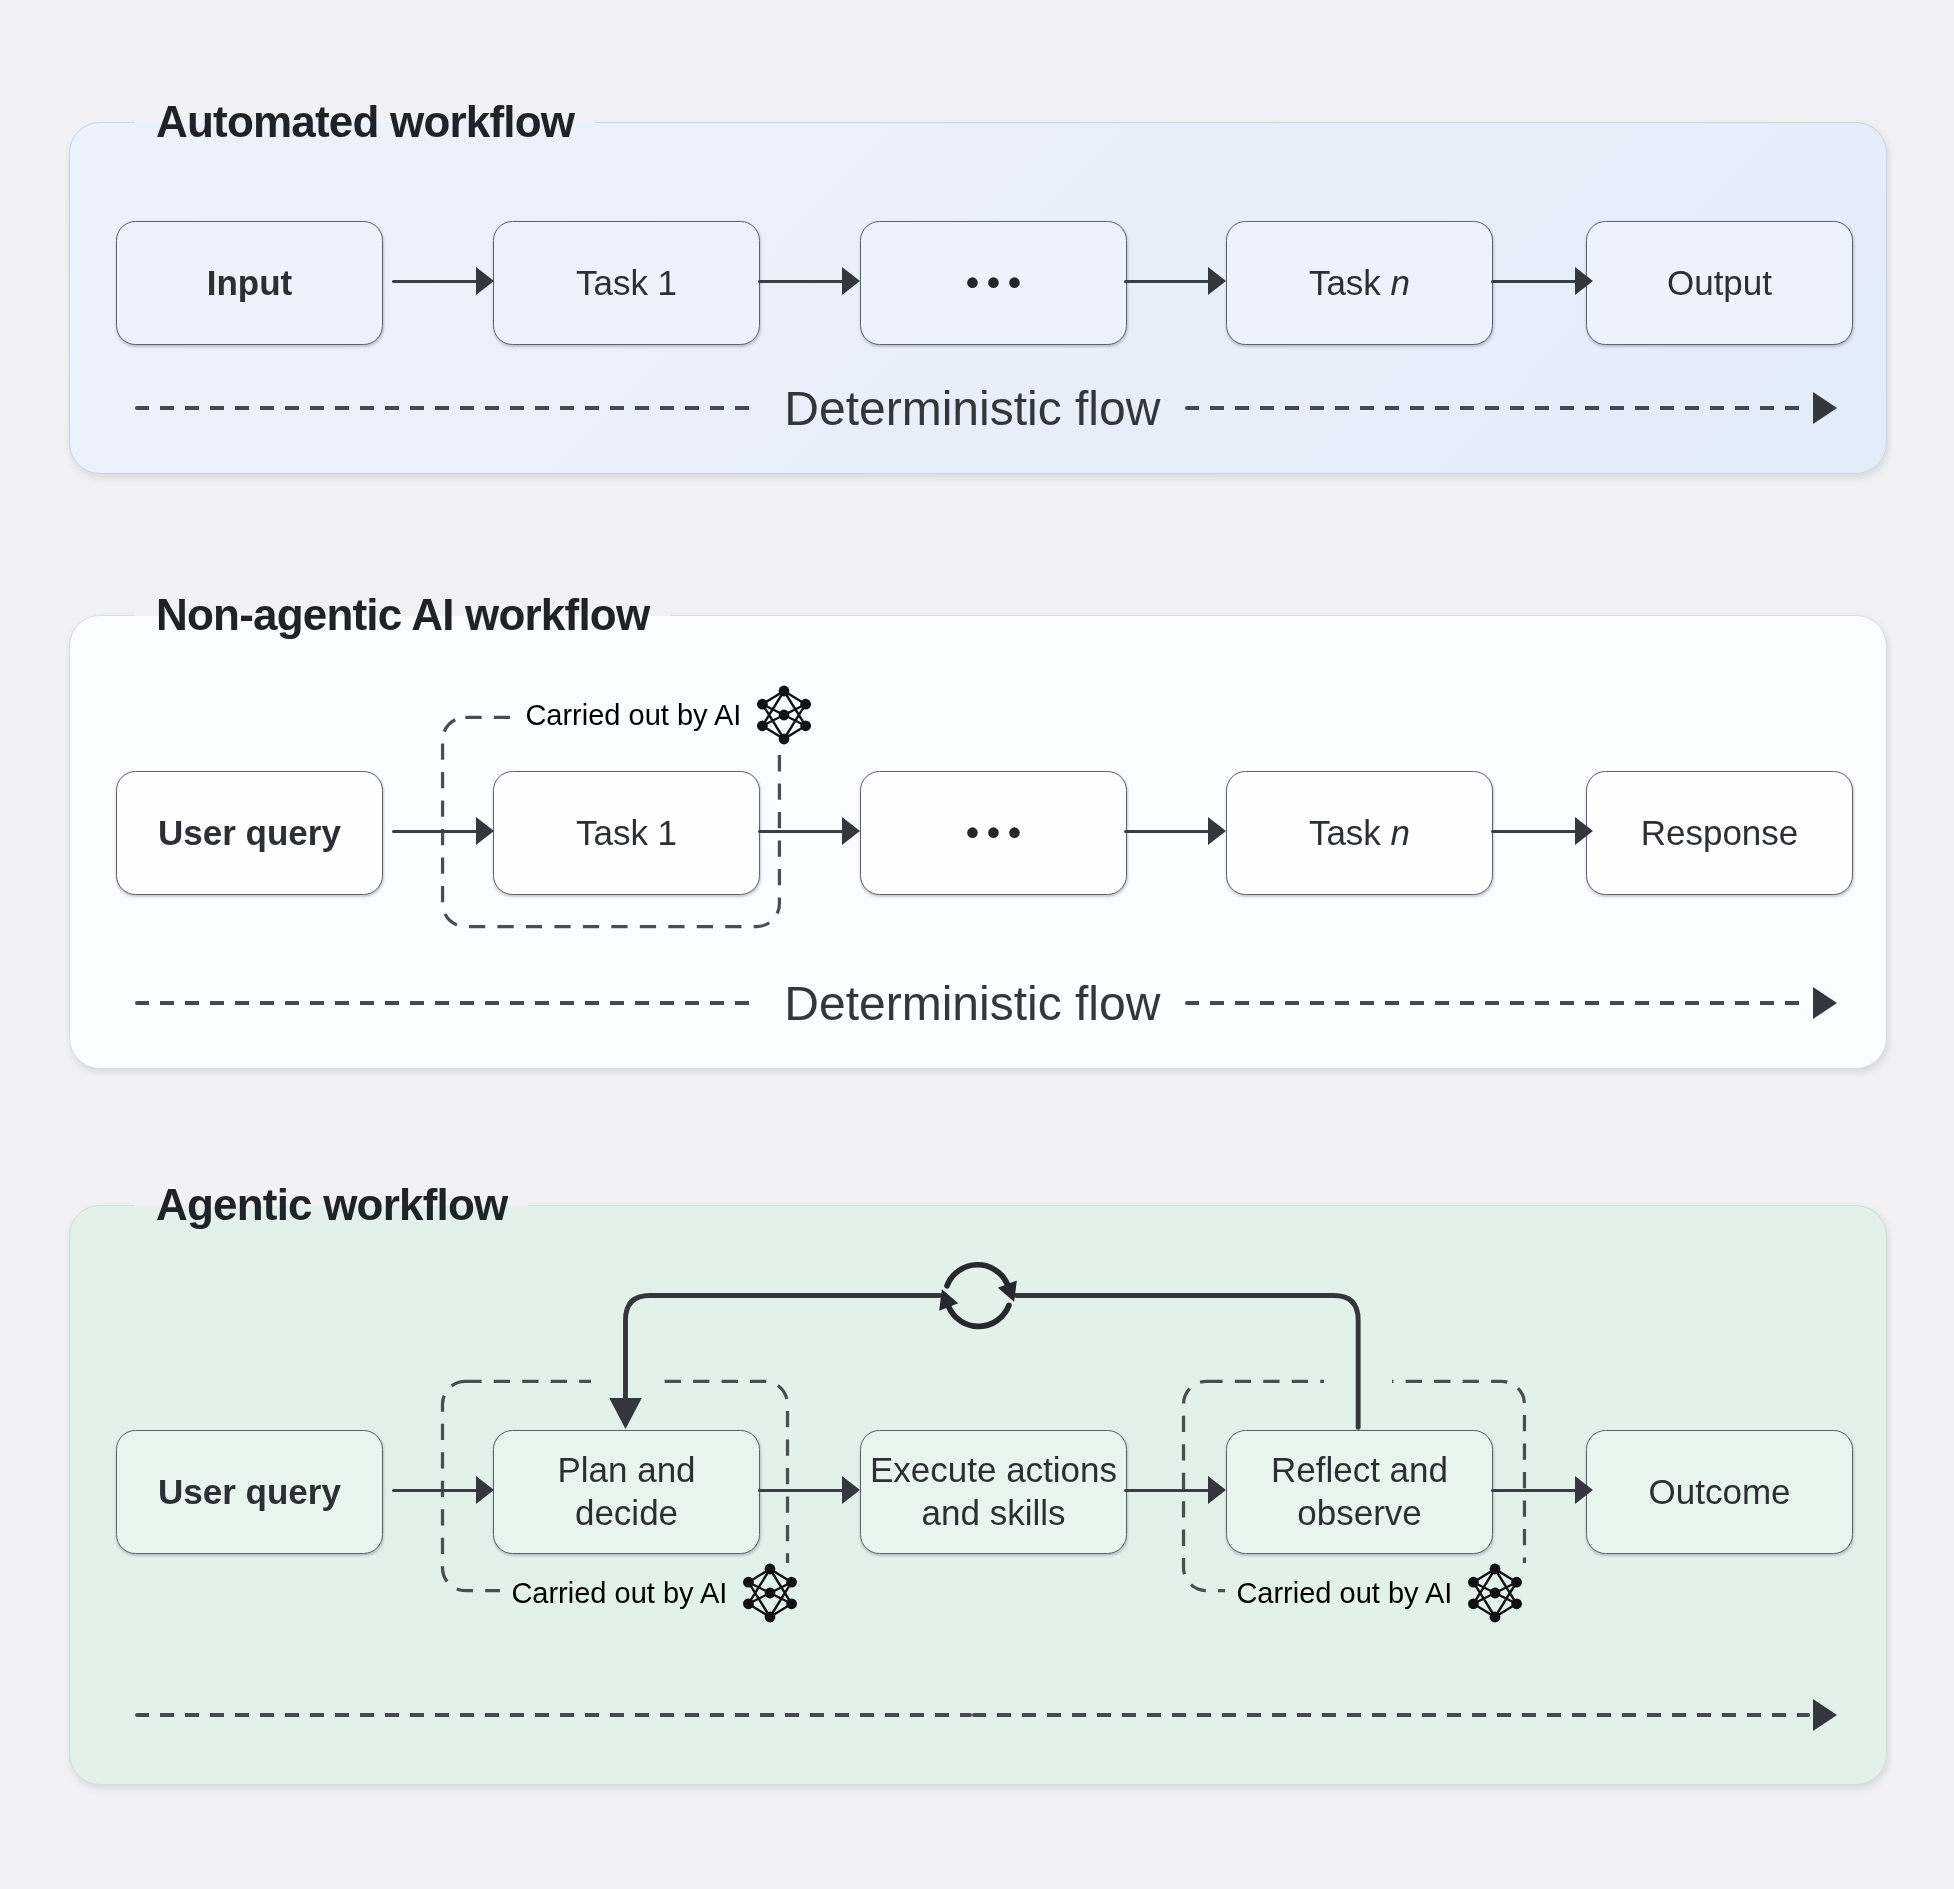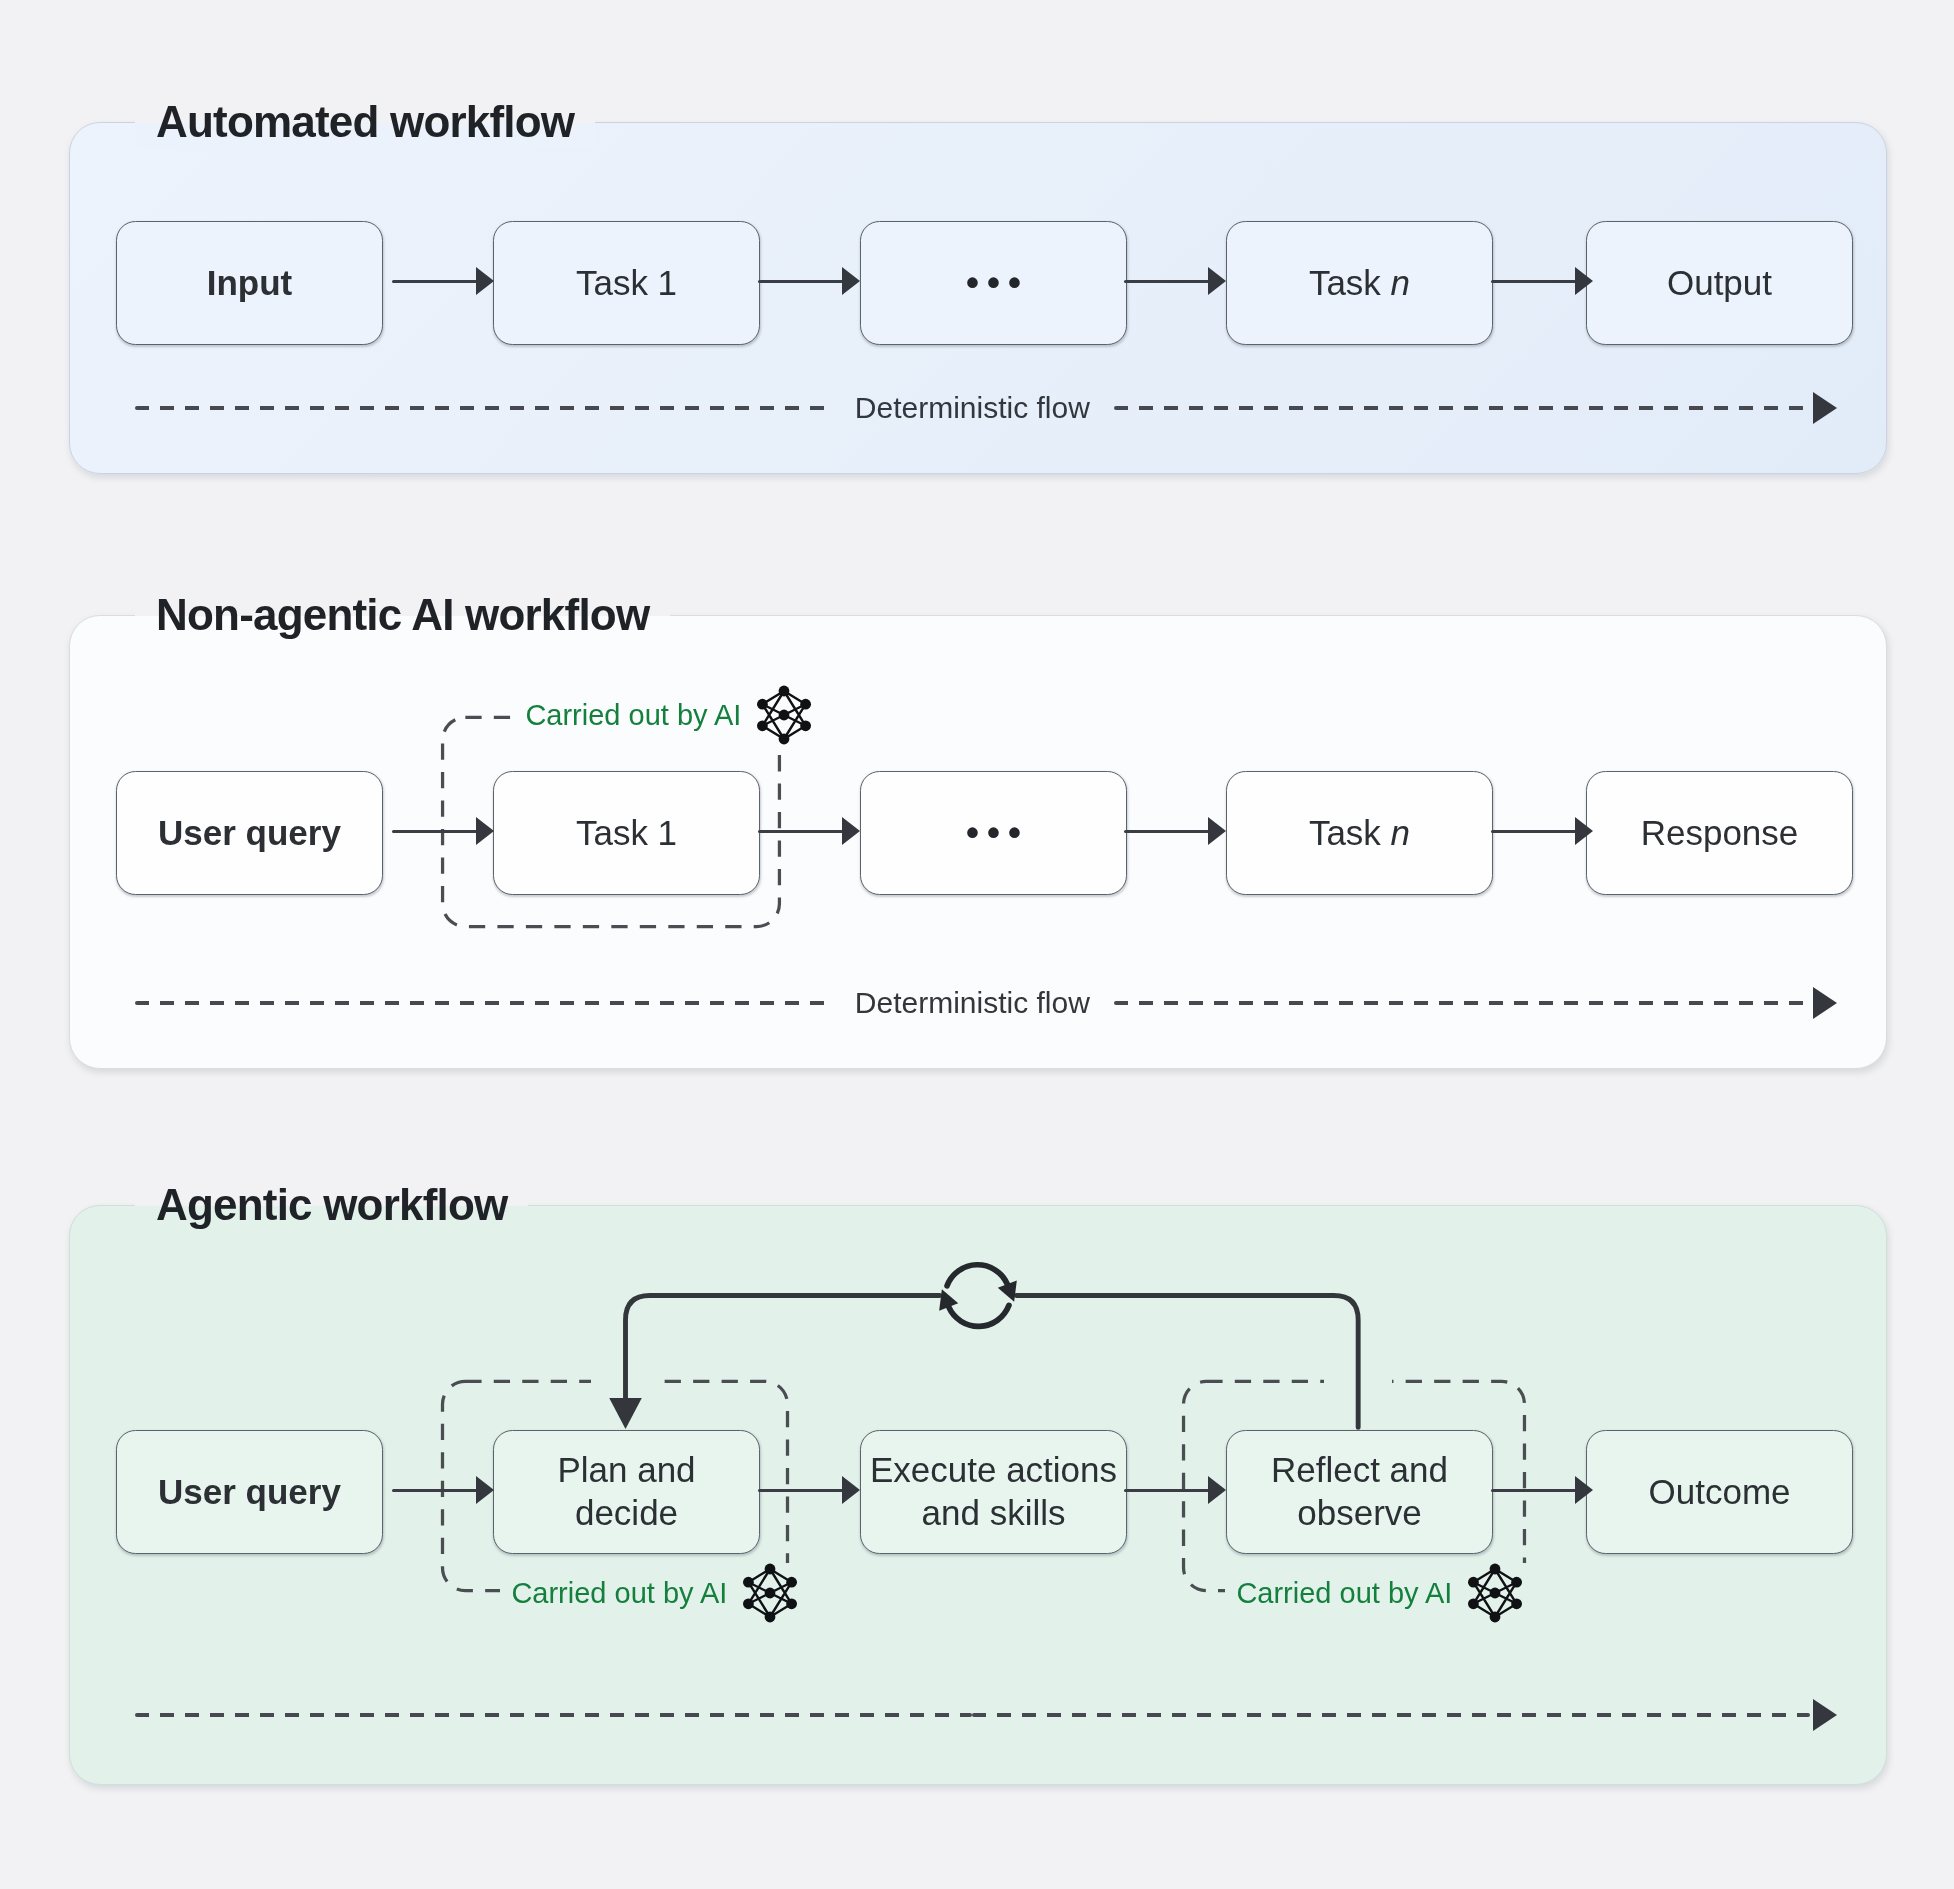--- a/index.html
+++ b/index.html
@@ -38,31 +38,31 @@
   .conn .shaft{position:absolute;left:0;right:14.7px;top:13px;height:3.3px;background:#3a3e44;border-radius:1.6px;}
   .conn .head{position:absolute;right:0;top:0;width:0;height:0;
               border-top:14.7px solid transparent;border-bottom:14.7px solid transparent;border-left:18px solid #34383e;}
 
   .flowrow{position:absolute;left:65px;right:49px;height:36px;display:flex;align-items:center;z-index:6;}
   .p1 .flowrow{top:267px;}
   .p2 .flowrow{top:369px;}
   .p3 .flowrow{top:491px;}
   .fdash{flex:1;height:4.9px;border-radius:2.4px;
          background:repeating-linear-gradient(90deg,#46494f 0 14px,transparent 14px 25px);}
-  .flabel{padding:0 24.4px;font-size:30px;color:#33373c;white-space:nowrap;text-align:center;}
+  .flabel{padding:0 24.4px;font-size:48px;color:#33373c;white-space:nowrap;text-align:center;}
   .fhead{width:0;height:0;border-top:16.3px solid transparent;border-bottom:16.3px solid transparent;
          border-left:24.4px solid #34383e;margin-left:3.3px;}
 
   .dsvg{position:absolute;z-index:1;}
   .gapcover{position:absolute;width:68px;height:16.3px;background:#e2f1ea;z-index:2;}
   .loopsvg{position:absolute;left:0;top:0;z-index:3;}
 
   .ailabel{position:absolute;display:flex;align-items:center;gap:13px;padding:0 11.4px;
            transform:translateY(-50%);z-index:6;}
-  .ailabel-text{font-size:29px;color:#15803d;white-space:nowrap;}
+  .ailabel-text{font-size:29px;color:#000000;white-space:nowrap;}
   .p2 .ailabel{top:99px;background:#fbfcfd;}
   .p3 .ailabel{top:387px;background:#e2f1ea;}
   .nn{width:60px;height:60px;flex:0 0 auto;}
 </style>
 </head>
 <body>
 
 <div class="canvas">
 
   <section class="panel p1">

